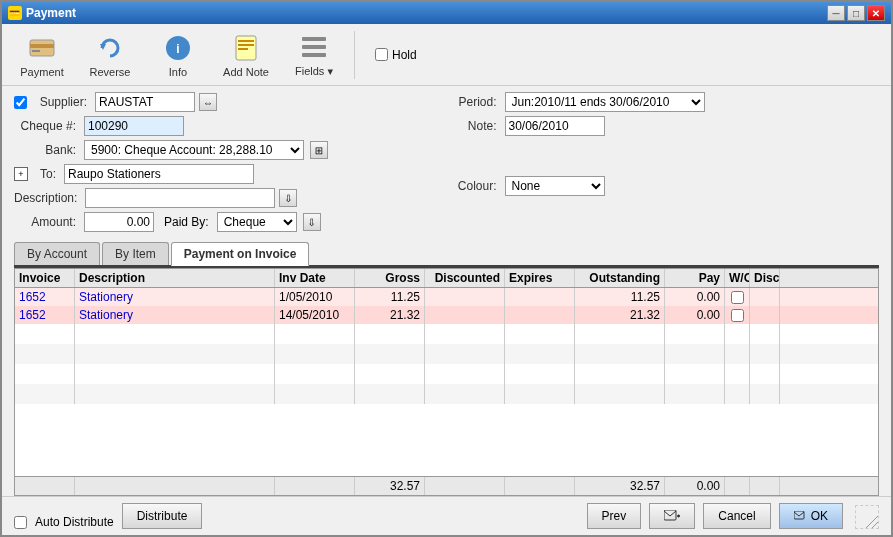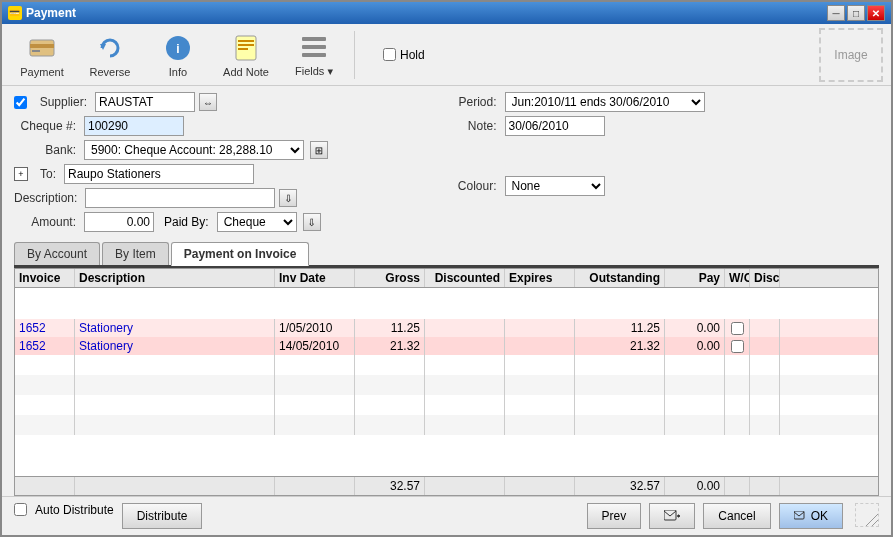--- a/index.html
+++ b/index.html
@@ -88,21 +88,21 @@
       justify-content: center;
     }
     .toolbar-label { font-size: 11px; color: #333; text-align: center; }
     .toolbar-separator { width: 1px; height: 48px; background: #ccc; margin: 0 4px; }
 
     
     .hold-area {
       display: flex;
       align-items: center;
       gap: 4px;
-      margin-left: 20px;
+      margin-left: 12px;
     }
 
     
     .image-box {
       width: 64px;
       height: 54px;
       border: 2px dashed #ccc;
       display: flex;
       align-items: center;
       justify-content: center;
@@ -202,21 +202,20 @@
 
     
     .table-area {
       flex: 1;
       overflow: hidden;
       margin: 0 12px;
       border: 1px solid #999;
       background: white;
       display: flex;
       flex-direction: column;
-      gap: 31px;
     }
     .table-header {
       display: flex;
       background: #e8e8e8;
       border-bottom: 1px solid #999;
       font-weight: bold;
     }
     .table-header-cell, .table-cell {
       padding: 2px 4px;
       border-right: 1px solid #ccc;
@@ -245,21 +244,21 @@
     
     .table-footer {
       display: flex;
       border-top: 1px solid #999;
       background: #e8e8e8;
     }
 
     
     .bottom-bar {
       display: flex;
-      align-items: flex-start;
+      align-items: flex-end;
       padding: 6px 12px;
       background: #f0f0f0;
       border-top: 1px solid #ccc;
       gap: 8px;
       flex-shrink: 0;
     }
     .bottom-btn {
       padding: 3px 14px;
       background: linear-gradient(to bottom, #f8f8f8, #d8d8d8);
       border: 1px solid #999;
@@ -353,23 +352,20 @@
       <span class="toolbar-label">Fields ▾</span>
     </div>
 
     <div class="toolbar-separator"></div>
 
     <div class="hold-area">
       <input type="checkbox" style="">
       <span>Hold</span>
     </div>
 
-    <div class="image-box">
-      <span>Image</span>
-    </div>
   </div>
 
   <div class="form-area">
     <div class="form-two-col">
       <div class="form-col-left">
 
         <div class="form-row">
           <input type="checkbox" checked="" style="width: 13px; height: 13px;">
           <span class="form-label" style="min-width:60px;">Supplier:</span>
           <input type="text" class="form-input" style="width: 100px;" value="RAUSTAT">

